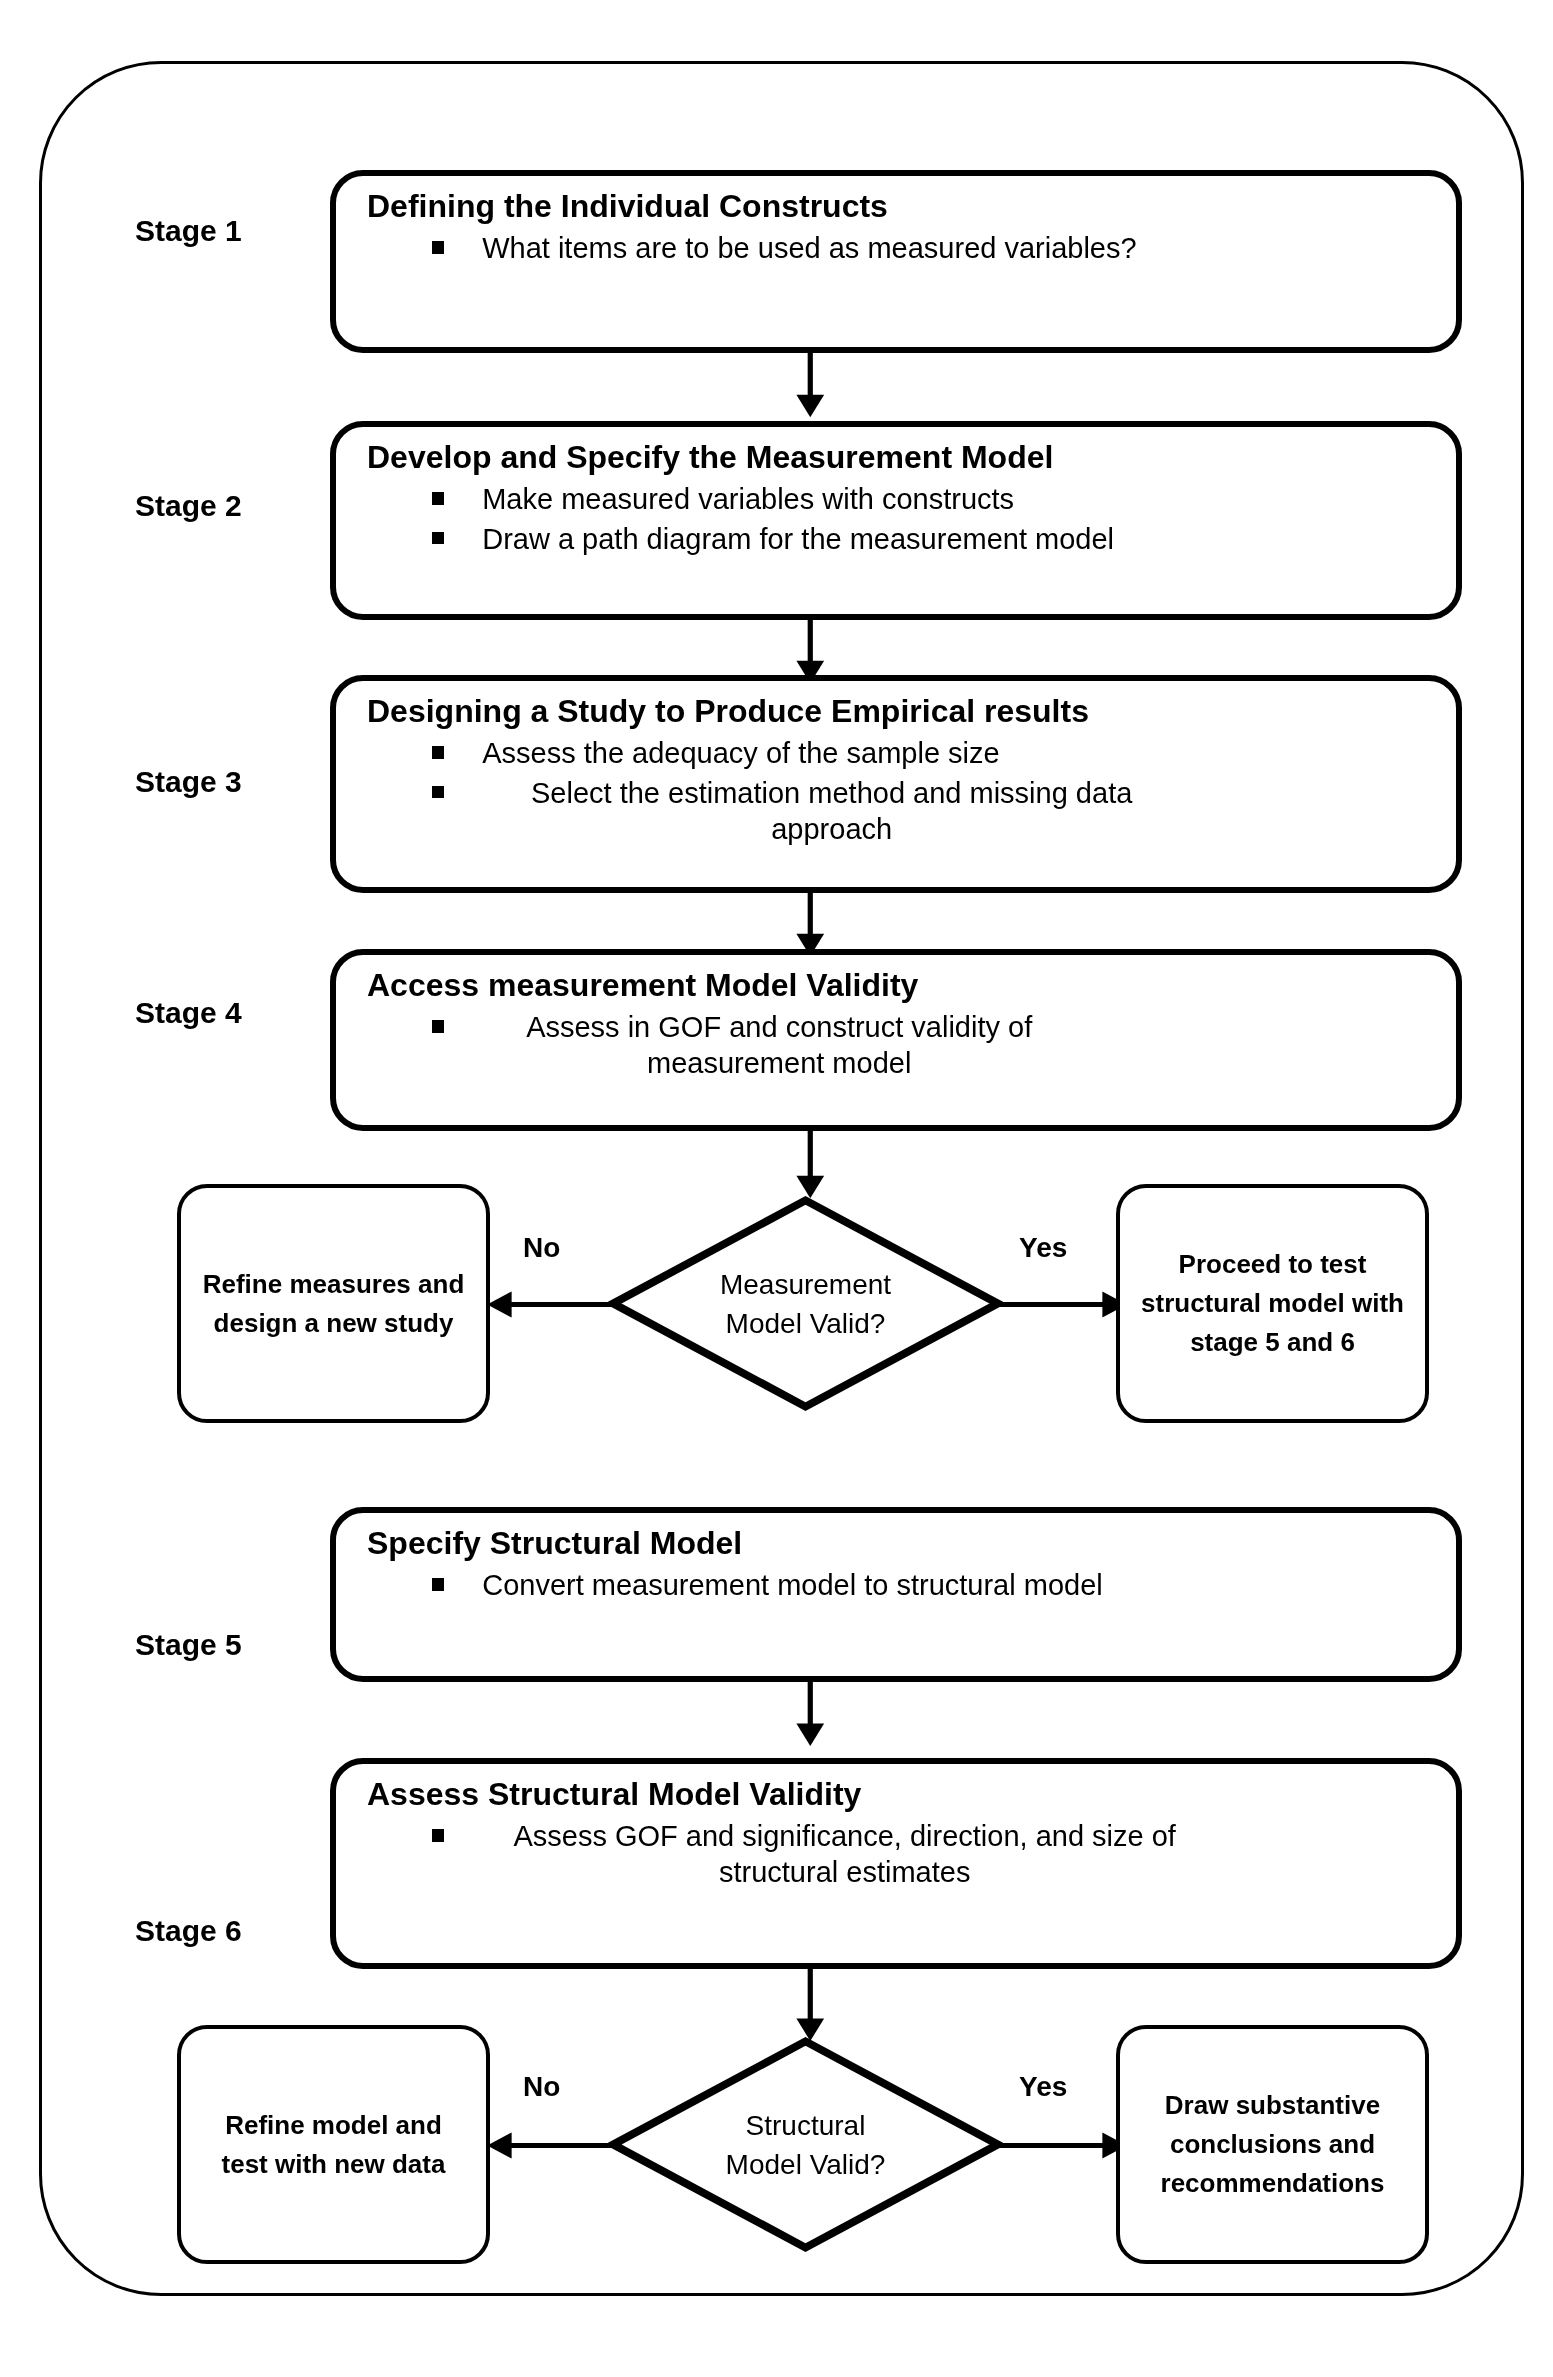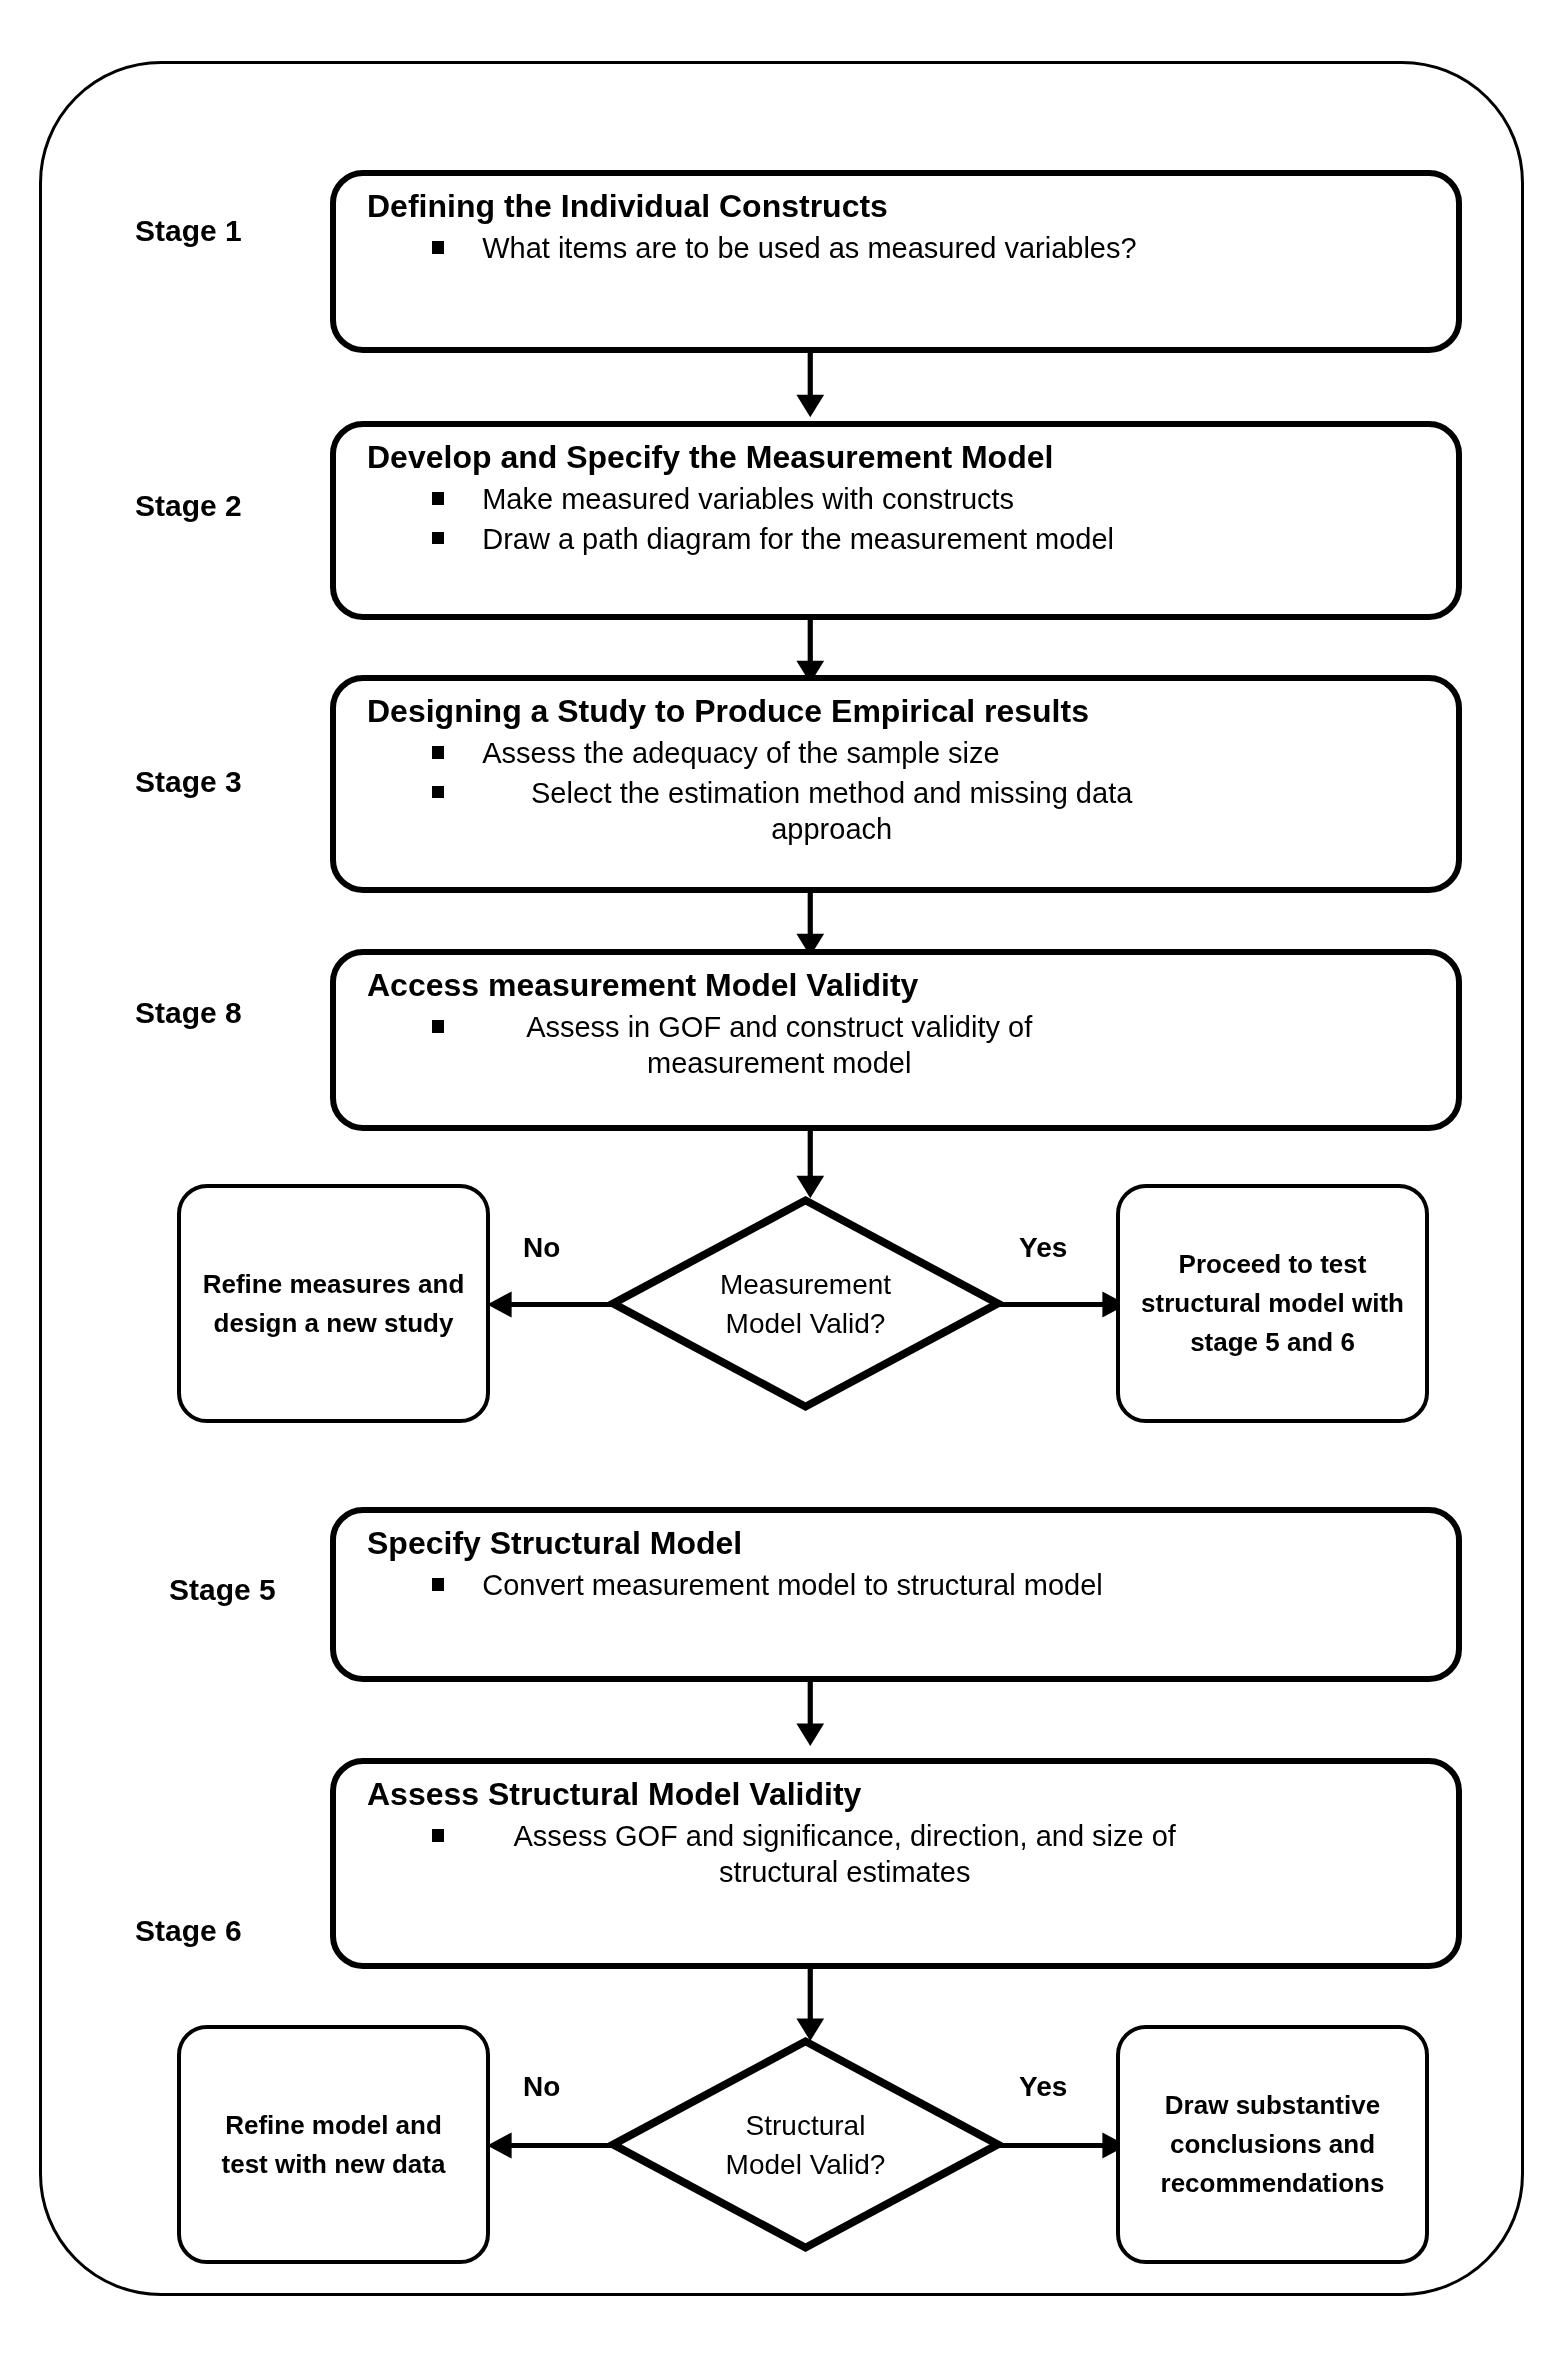--- a/index.html
+++ b/index.html
@@ -198,21 +198,21 @@
         <span class="bullet-text" style="max-width:699px;">Select the estimation method and missing data approach</span>
       </div>
     </div>
   </div>
 
   <svg class="connector" style="left:786px; top:890px;" width="52" height="70" viewBox="0 0 60 80">
     <line x1="28" y1="0" x2="28" y2="56" stroke="#000" stroke-width="6"></line>
     <polygon points="28,76 12,50 44,50" fill="#000"></polygon>
   </svg>
 
-  <div class="stage-label" style="left:135px; top:996px;">Stage 8</div>
+  <div class="stage-label" style="left:135px; top:996px;">Stage 4</div>
 
   <div class="proc-box" style="top:949px; height:182px;">
     <div class="proc-title">Access measurement Model Validity</div>
     <div class="bullets">
       <div class="bullet-row">
         <span class="bullet-mark"></span>
         <span class="bullet-text" style="max-width:594px;">Assess in GOF and construct validity of measurement model</span>
       </div>
     </div>
   </div>
@@ -249,21 +249,21 @@
   </svg>
 
   <div class="side-box" style="left:177px; top:1184px;justify-content:flex-end;">
     <div class="side-text">Refine measures and design a new study</div>
   </div>
 
   <div class="side-box" style="left:1116px; top:1184px;">
     <div class="side-text">Proceed to test structural model with stage 5 and 6</div>
   </div>
 
-  <div class="stage-label" style="left:135px; top:1573px;margin-left:34px;">Stage 5</div>
+  <div class="stage-label" style="left:135px; top:1628px;">Stage 5</div>
 
   <div class="proc-box" style="top:1507px; height:175px;">
     <div class="proc-title">Specify Structural Model</div>
     <div class="bullets">
       <div class="bullet-row">
         <span class="bullet-mark"></span>
         <span class="bullet-text">Convert measurement model to structural model</span>
       </div>
     </div>
   </div>

